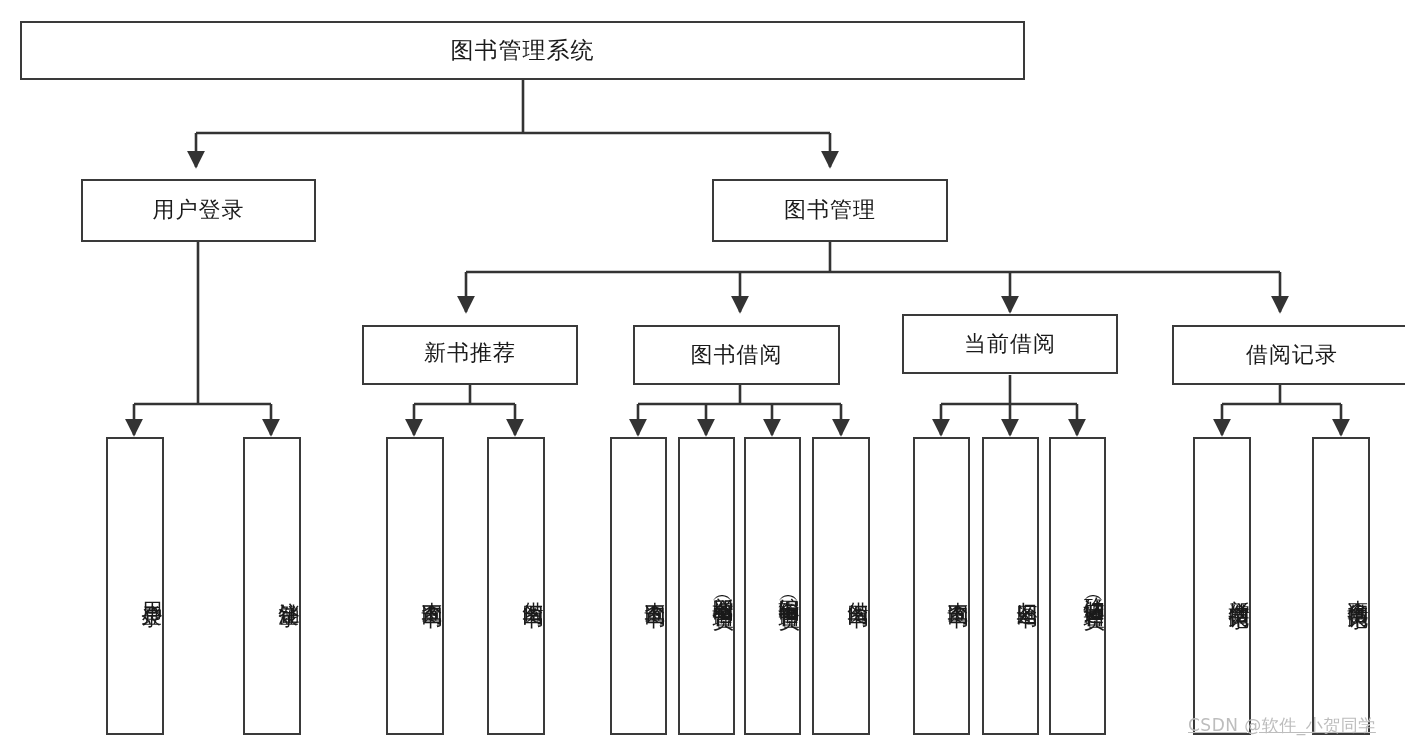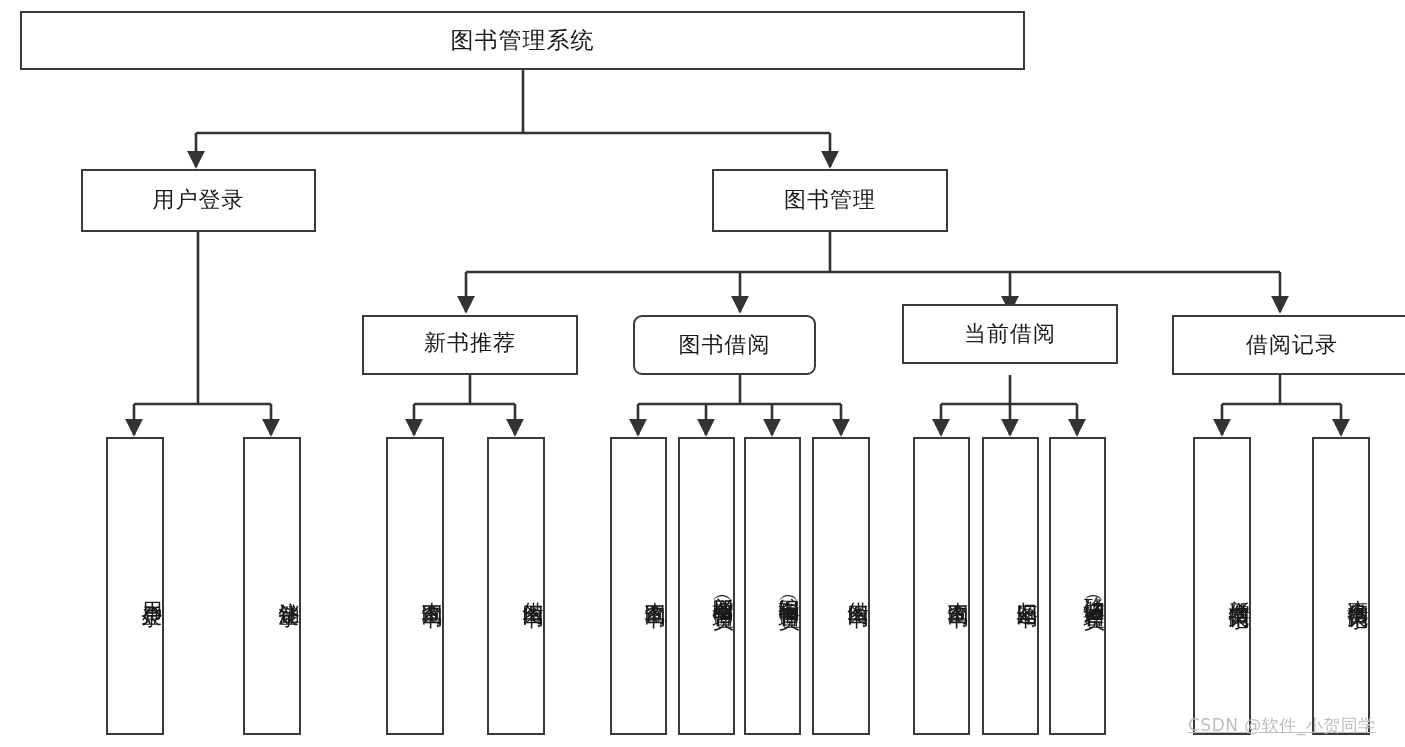--- a/index.html
+++ b/index.html
@@ -32,20 +32,21 @@
     display: flex;
     align-items: center;
     justify-content: center;
     color: #1a1a1a;
     z-index: 2;
   }
   .node.horiz {
     font-size: 22px;
     letter-spacing: 1px;
     line-height: 1.2;
+    margin-top: 10px;
   }
   .node.root {
     font-size: 23px;
   }
   .node.vert {
     writing-mode: vertical-rl;
     text-orientation: upright;
     font-size: 21px;
     letter-spacing: 2px;
     align-items: flex-start;
@@ -132,21 +133,21 @@
   <div class="node horiz" style="left:81px; top:169px; width:235px; height:63px;">
     <span>用户登录</span>
   </div>
   <div class="node horiz" style="left:712px; top:169px; width:236px; height:63px;">
     <span>图书管理</span>
   </div>
 
   <div class="node horiz" style="left:362px; top:315px; width:216px; height:60px;font-family:Liberation Mono, monospace;">
     <span>新书推荐</span>
   </div>
-  <div class="node horiz" style="left:633px; top:315px; width:183px; height:60px;border-radius:9px;">
+  <div class="node horiz" style="left:633px; top:315px; width:207px; height:60px;">
     <span>图书借阅</span>
   </div>
   <div class="node horiz" style="left:902px; top:304px; width:216px; height:60px;">
     <span>当前借阅</span>
   </div>
   <div class="node horiz" style="left:1172px; top:315px; width:240px; height:60px;">
     <span>借阅记录</span>
   </div>
 
   <div class="node vert" style="left:106px; top:437px; width:58px; height:298px;">

